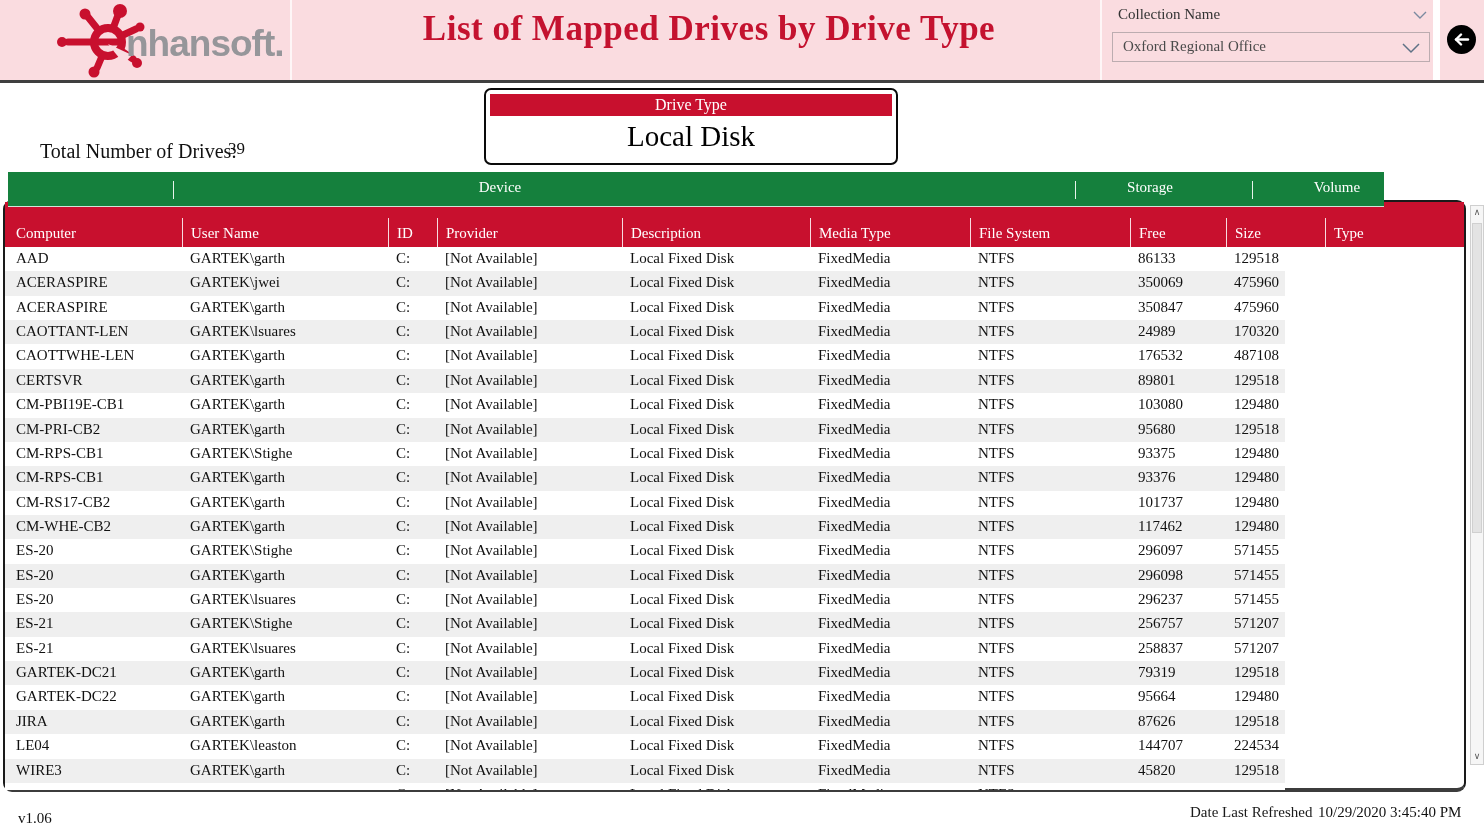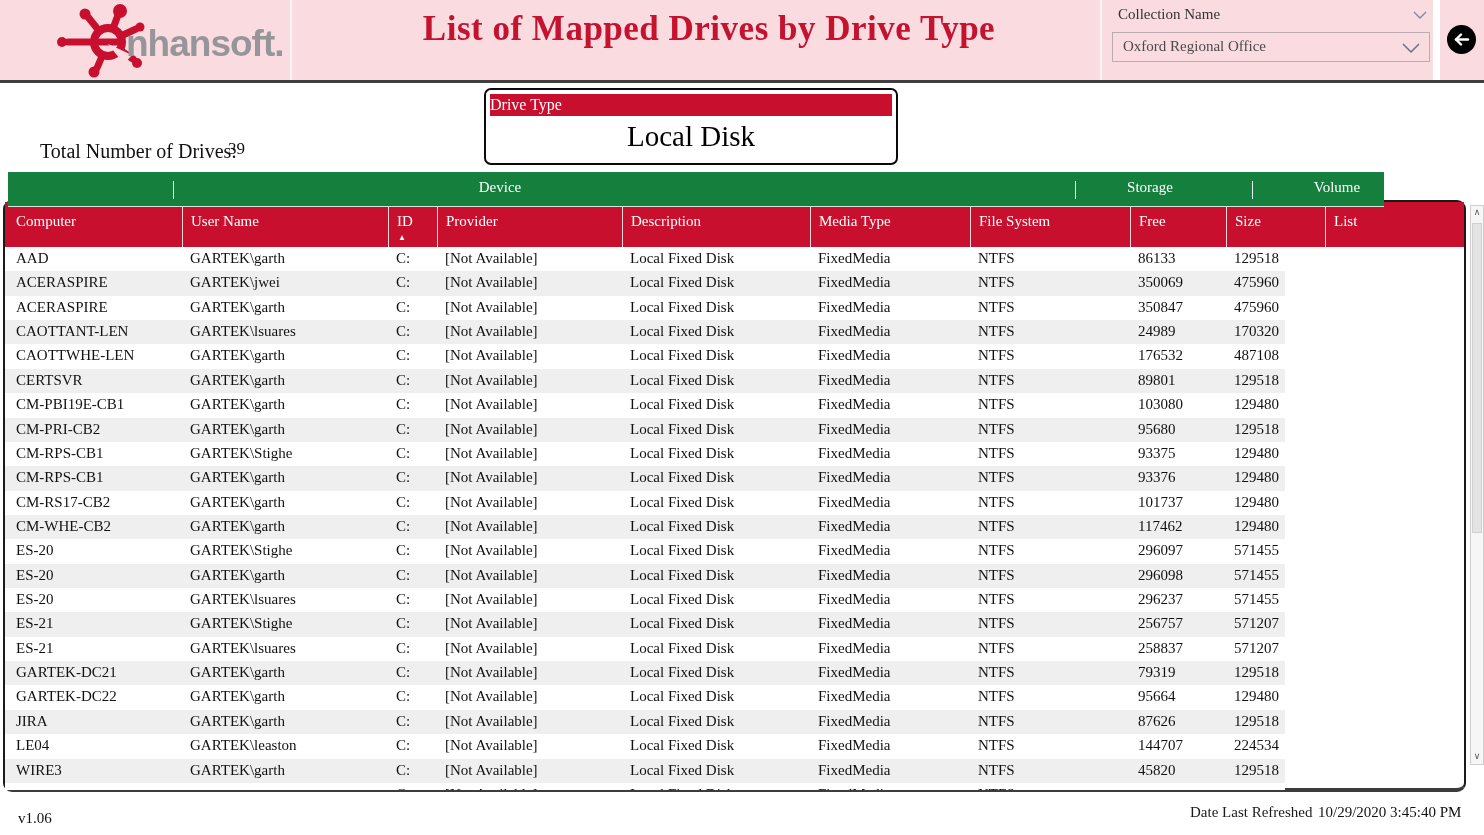--- a/index.html
+++ b/index.html
@@ -16,31 +16,31 @@
   .coll-box{position:absolute;left:1112px;top:32px;width:318px;height:30px;border:1px solid #bcacb0}
   .coll-value{position:absolute;left:10px;top:5px;font-size:15px;color:#4a4a4a}
   .coll-box-chev{position:absolute;right:9px;top:10px}
   .white-strip{position:absolute;left:1433px;top:0;width:7px;height:80px;background:#fff}
   .back-btn{position:absolute;left:1447px;top:25px;width:29px;height:29px;border-radius:50%;background:#000;display:flex;align-items:center;justify-content:center;cursor:pointer}
 
   
   .total-label{position:absolute;left:40px;top:140px;font-size:20px;color:#111}
   .total-value{position:absolute;left:228px;top:139px;font-size:17px;color:#111}
   .dt-box{position:absolute;left:484px;top:88px;width:414px;height:77px;background:#fff;border:2px solid #0a0a0a;border-radius:7px}
-  .dt-bar{margin:4px;height:22px;background:#c8102e;color:#fff;font-size:16px;line-height:22px;text-align:left}
+  .dt-bar{margin:4px;height:22px;background:#c8102e;color:#fff;font-size:16px;line-height:22px;text-align:center}
   .dt-value{text-align:center;font-size:29px;color:#000;margin-top:4px}
 
   
   .tbl-container{position:absolute;left:3px;top:200px;width:1463px;height:592px;background:#fff;
     border:2px solid #1a1a1a;border-bottom:4px solid #3c3c3c;border-radius:9px;overflow:hidden}
   .group-band{position:absolute;left:8px;top:172px;width:1376px;height:35px;background:#15803d;border-bottom:1px solid rgba(255,255,255,.8);z-index:3}
   .grp{position:absolute;top:7px;transform:translateX(-50%);color:#fff;font-size:15px;white-space:nowrap}
   .gsep{position:absolute;top:9px;width:1px;height:18px;background:rgba(255,255,255,.9)}
   .colhdr{position:absolute;left:5px;top:202px;width:1459px;height:45px;background:#c8102e;z-index:2}
-  .hc{position:absolute;top:4px;height:45px;padding:7px 0 8px 8px;color:#fff;font-size:15px;white-space:nowrap}
+  .hc{position:absolute;top:16px;height:45px;padding:7px 0 8px 8px;color:#fff;font-size:15px;white-space:nowrap}
   .hc.bdr{border-left:1px solid rgba(255,255,255,.85)}
   .sort{display:block;font-size:8px;line-height:8px;margin:4px 0 0 1px;color:#fff}
   .rows-wrap{position:absolute;left:5px;top:247px;width:1280px;height:543px;overflow:hidden;z-index:2}
   .row{position:relative;height:24.36px;background:#fff}
   .row.alt{background:#efefef}
   .rc{position:absolute;top:3px;padding-left:8px;font-size:15px;color:#111;white-space:nowrap}
 
   
   .c0{left:3px;width:174px}.c1{left:177px;width:206px}.c2{left:383px;width:49px}
   .c3{left:432px;width:185px}.c4{left:617px;width:188px}.c5{left:805px;width:160px}
@@ -133,21 +133,21 @@
 <div class="colhdr">
   <span class="hc c0">Computer</span>
   <span class="hc c1 bdr">User Name</span>
   <span class="hc c2 bdr"><span>ID</span><span class="sort">▲</span></span>
   <span class="hc c3 bdr">Provider</span>
   <span class="hc c4 bdr">Description</span>
   <span class="hc c5 bdr">Media Type</span>
   <span class="hc c6 bdr">File System</span>
   <span class="hc c7 bdr">Free</span>
   <span class="hc c8 bdr">Size</span>
-  <span class="hc c9 bdr">List</span>
+  <span class="hc c9 bdr">Type</span>
 </div>
 
 <div class="rows-wrap">
     <div class="row">
       <span class="rc c0">AAD</span>
       <span class="rc c1">GARTEK\garth</span>
       <span class="rc c2">C:</span>
       <span class="rc c3">[Not Available]</span>
       <span class="rc c4">Local Fixed Disk</span>
       <span class="rc c5">FixedMedia</span>

